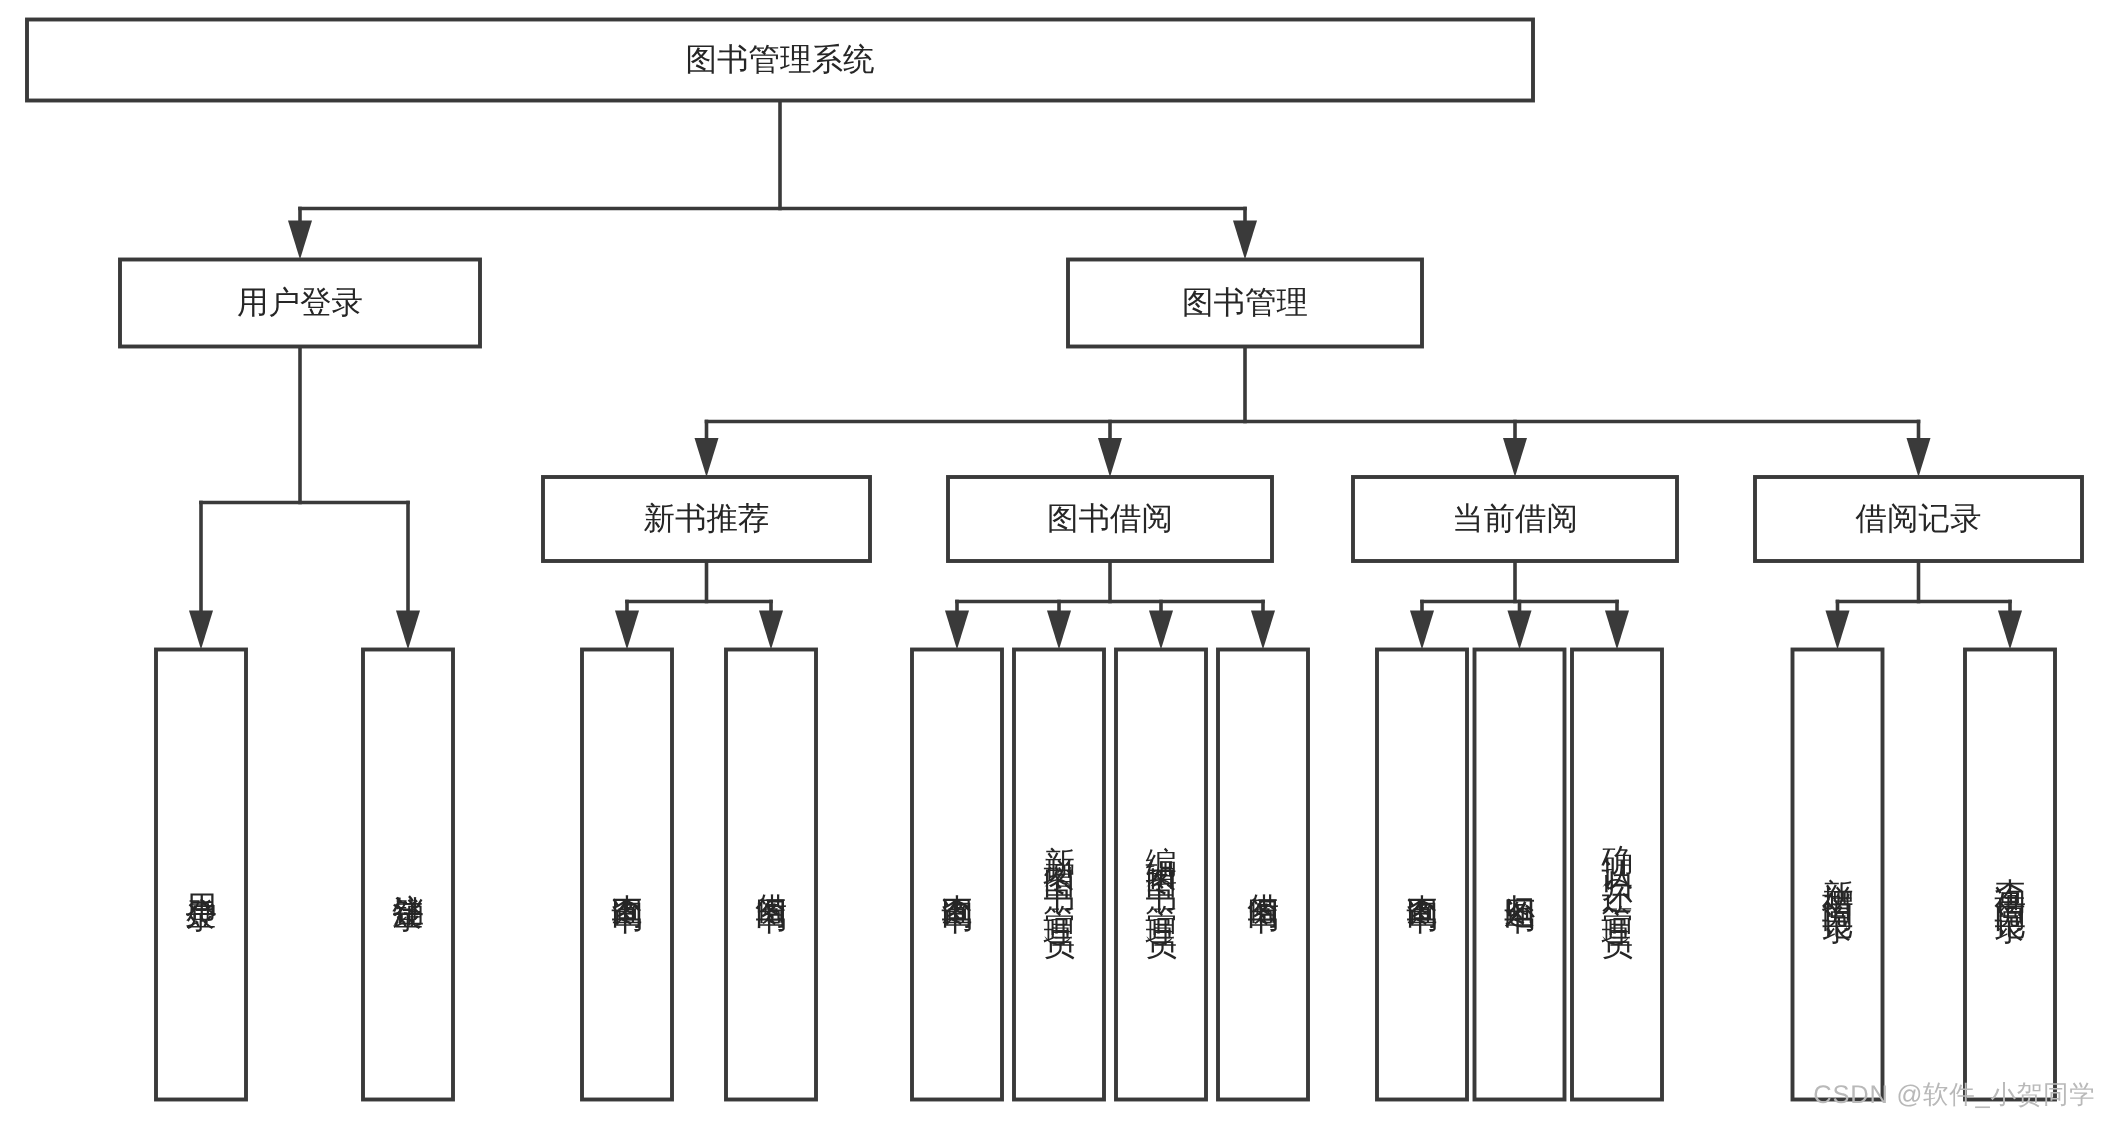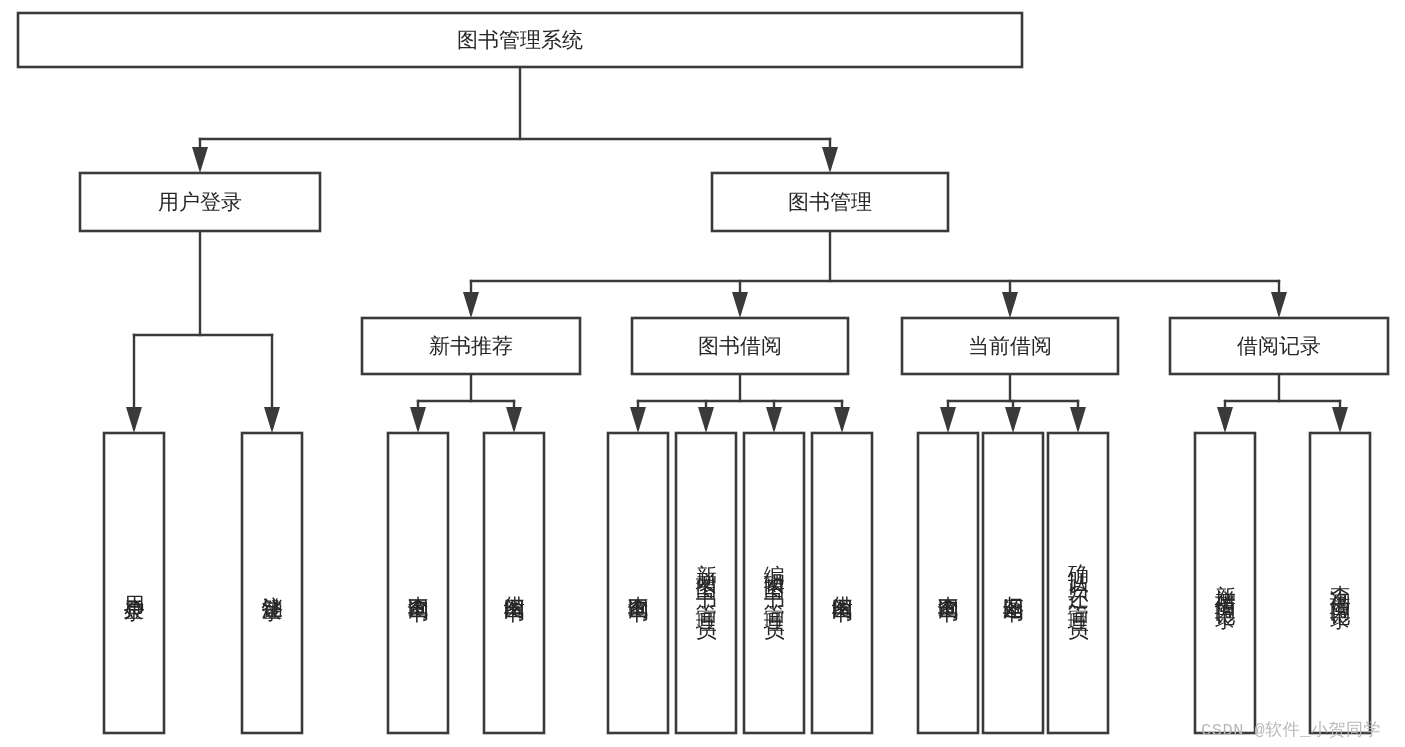--- a/index.html
+++ b/index.html
@@ -67,23 +67,23 @@
     font-family: "DejaVu Sans", "Liberation Sans", sans-serif;
     font-size: 21px;
     line-height: 1.06;
     letter-spacing: 2.0px;
     color: #262626;
     white-space: nowrap;
     text-align: center;
   }
   .watermark {
     position: absolute;
-    right: 24px;
+    right: 8px;
     bottom: 6px;
-    font-family: Liberation Mono, monospace;
+    font-family: Liberation Sans, sans-serif;
     font-size: 17px;
     color: #b9b9b9;
     letter-spacing: 0.5px;
     white-space: nowrap;
     user-select: none;
   }
 </style>
 </head>
 <body>
 

